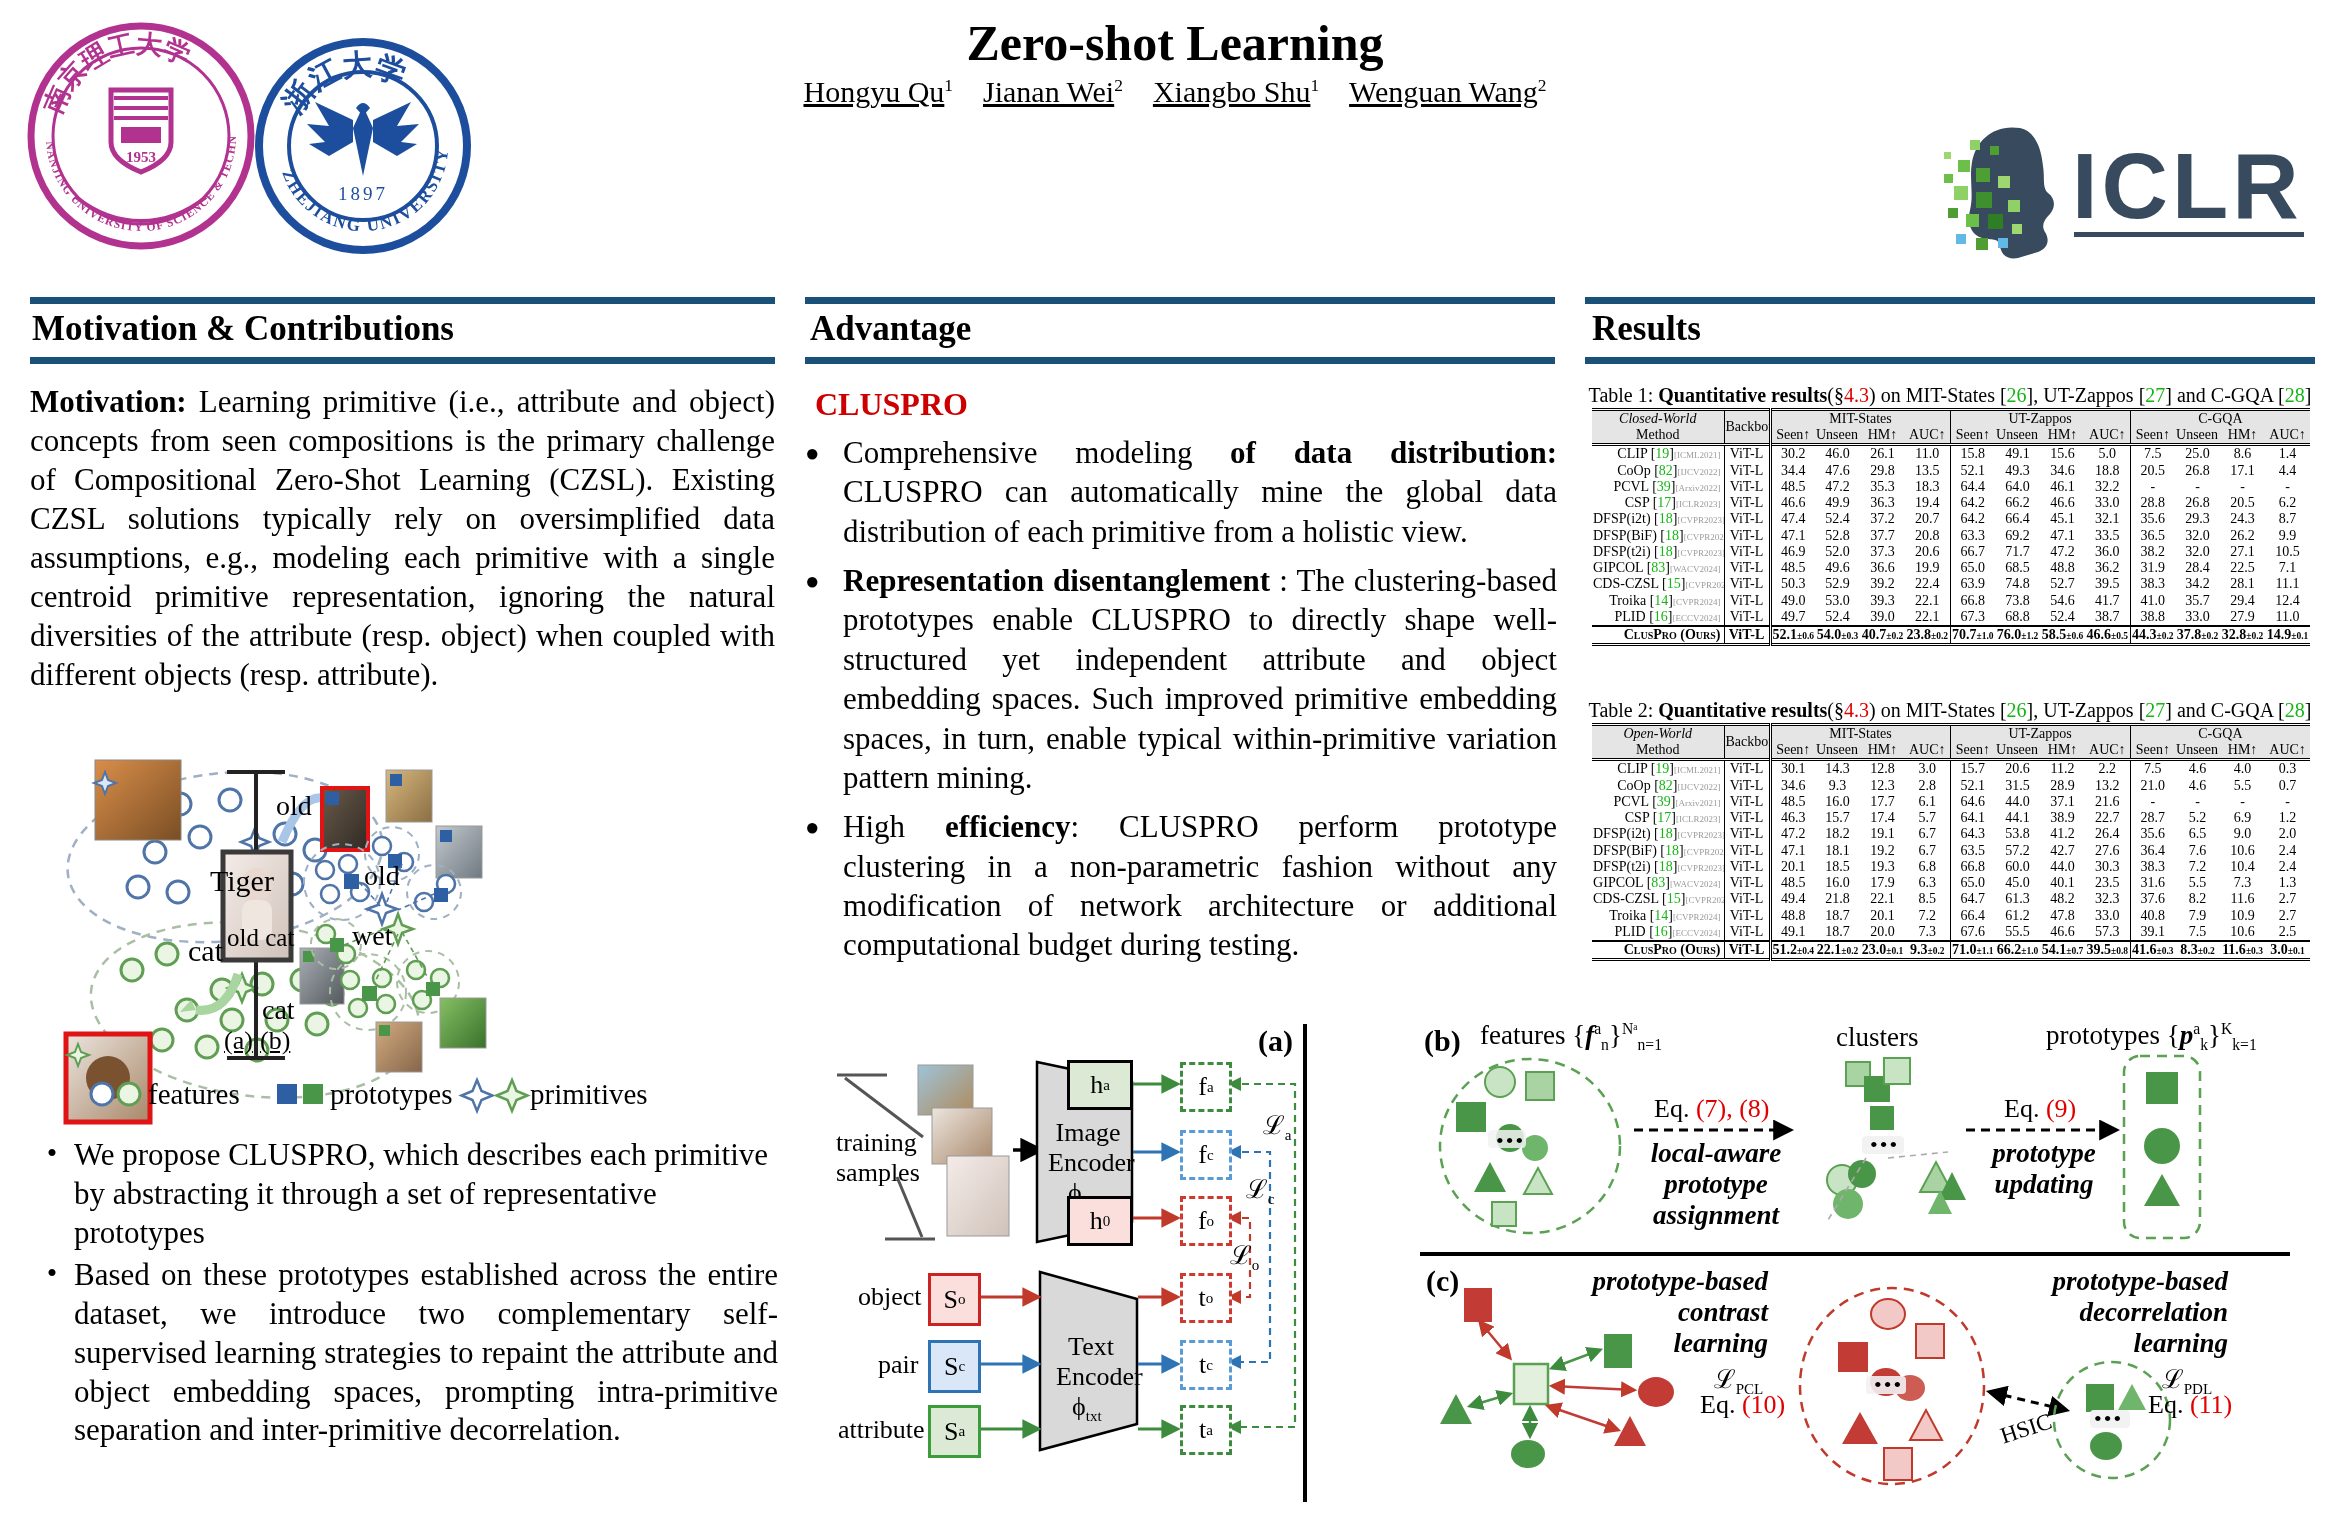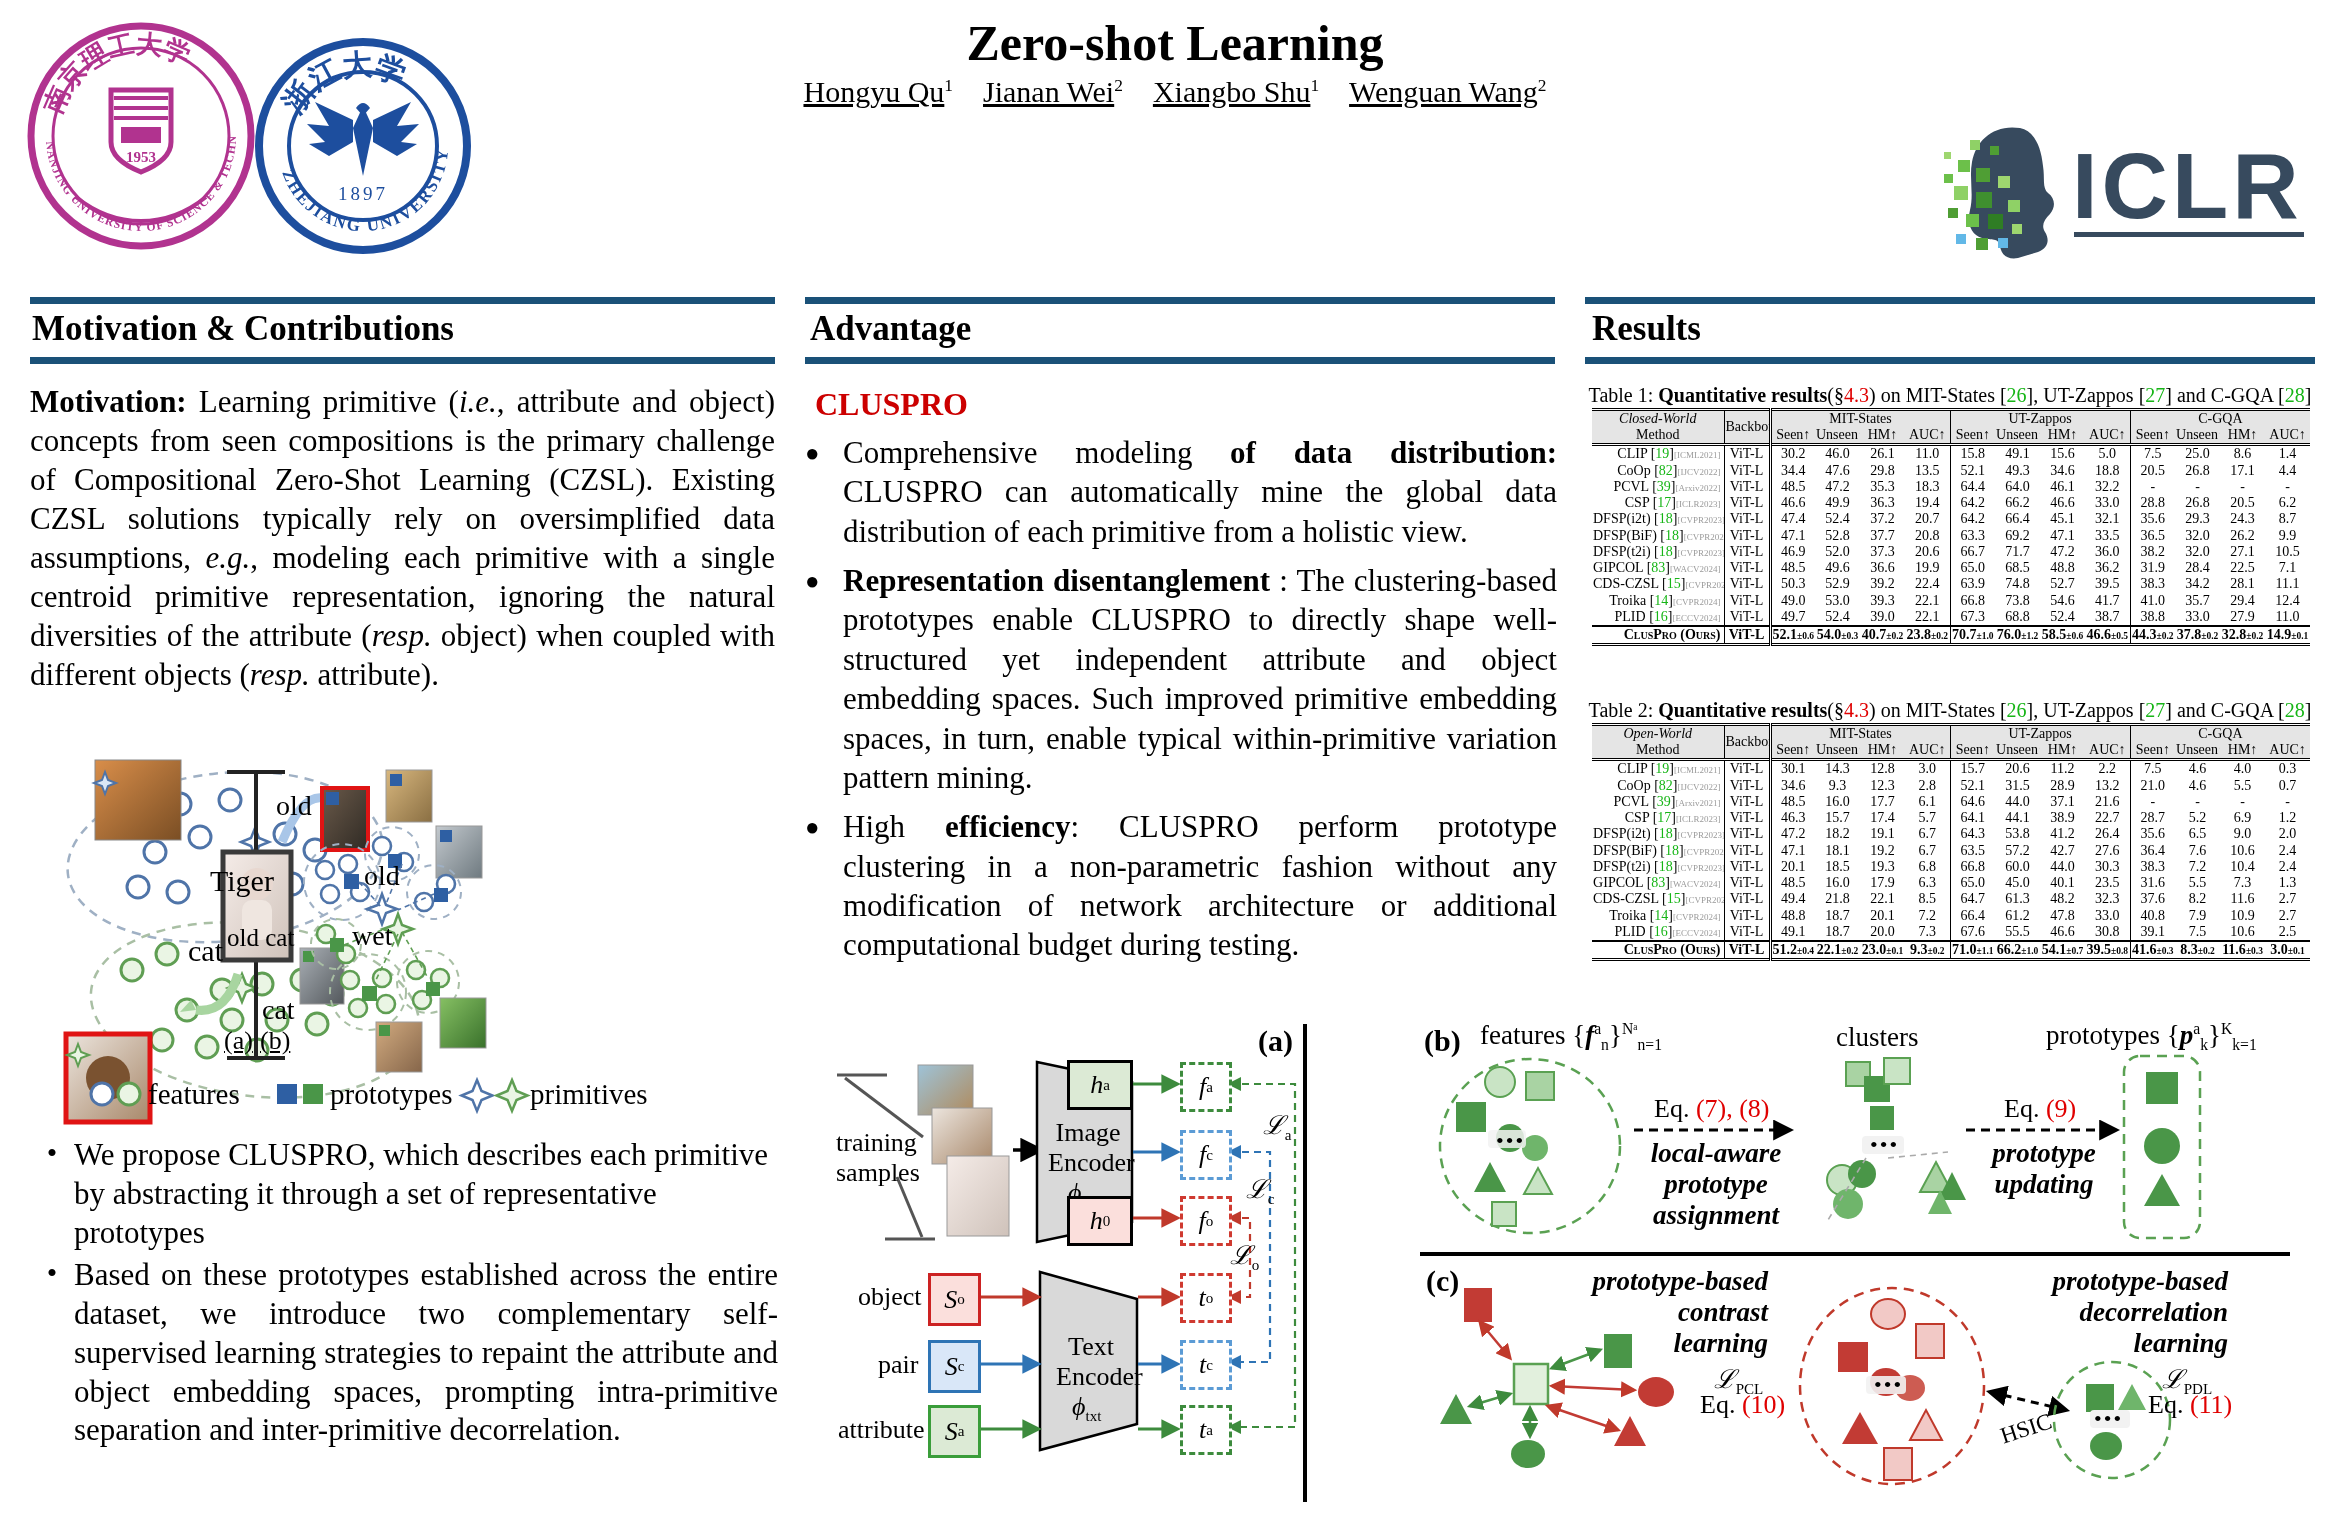--- a/index.html
+++ b/index.html
@@ -4,21 +4,21 @@
 <style>
   html,body{margin:0;padding:0;background:#fff}
   #poster{position:relative;width:2326px;height:1516px;background:#fff;overflow:hidden;
           font-family:"Liberation Serif","DejaVu Serif",serif;color:#000}
   .abs{position:absolute}
   .bar{background:#1a5178;height:7px}
   .sect{font-weight:bold;font-size:35px}
   .col-body{font-size:31px;line-height:1.26;text-align:justify}
   .cap{font-size:20px;text-align:center}
   span.b{font-weight:bold}
-  span.i{font-style:italic}
+  span.i{}
   span.bi{font-weight:bold;font-style:italic}
   span.u{text-decoration:underline}
   span.red{color:#e00000}
   span.green{color:#16b516}
   span.sup{vertical-align:super;font-size:58%}
   span.sub{vertical-align:sub;font-size:58%}
   span.sc{font-variant:small-caps}
   span.venue{font-size:9px;color:#9a9a9a}
   .title1{font-size:50px;font-weight:bold;text-align:center;line-height:1.18}
   .authors{font-size:30px;text-align:center;margin-top:2px}
@@ -814,21 +814,21 @@
           <tr>
             <td class="method"><span>PLID</span><span> [</span><span class="green">16</span><span>]</span><span class="venue">[ECCV2024]</span></td>
             <td class="backbone">ViT-L</td>
             <td>49.1</td>
             <td>18.7</td>
             <td>20.0</td>
             <td>7.3</td>
             <td class="gs">67.6</td>
             <td>55.5</td>
             <td>46.6</td>
-            <td>30.8</td>
+            <td>57.3</td>
             <td class="gs">39.1</td>
             <td>7.5</td>
             <td>10.6</td>
             <td>2.5</td>
           </tr>
           <tr class="ours">
             <td class="method"><span class="sc b">ClusPro (Ours)</span></td>
             <td class="backbone">ViT-L</td>
             <td><span>51.2</span><span class="pm">±0.4</span></td>
             <td><span>22.1</span><span class="pm">±0.2</span></td>

